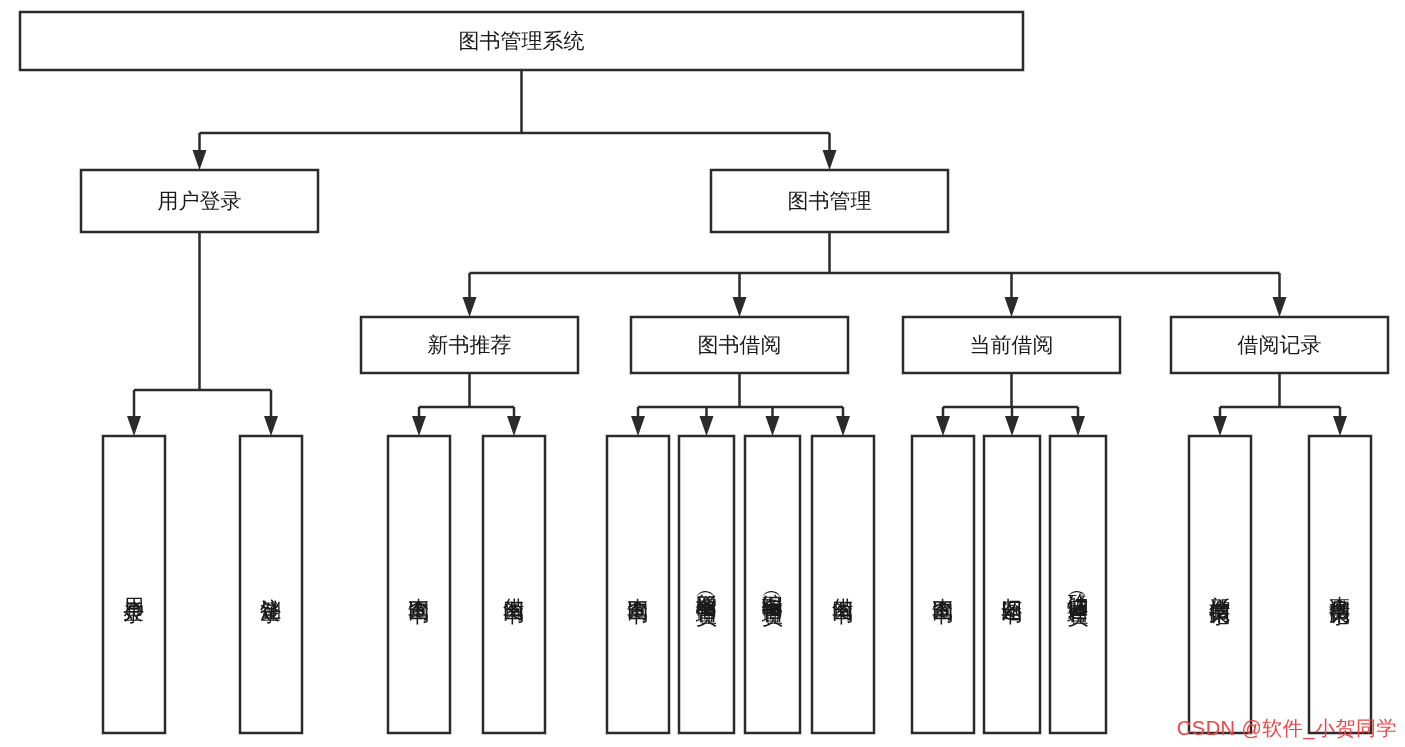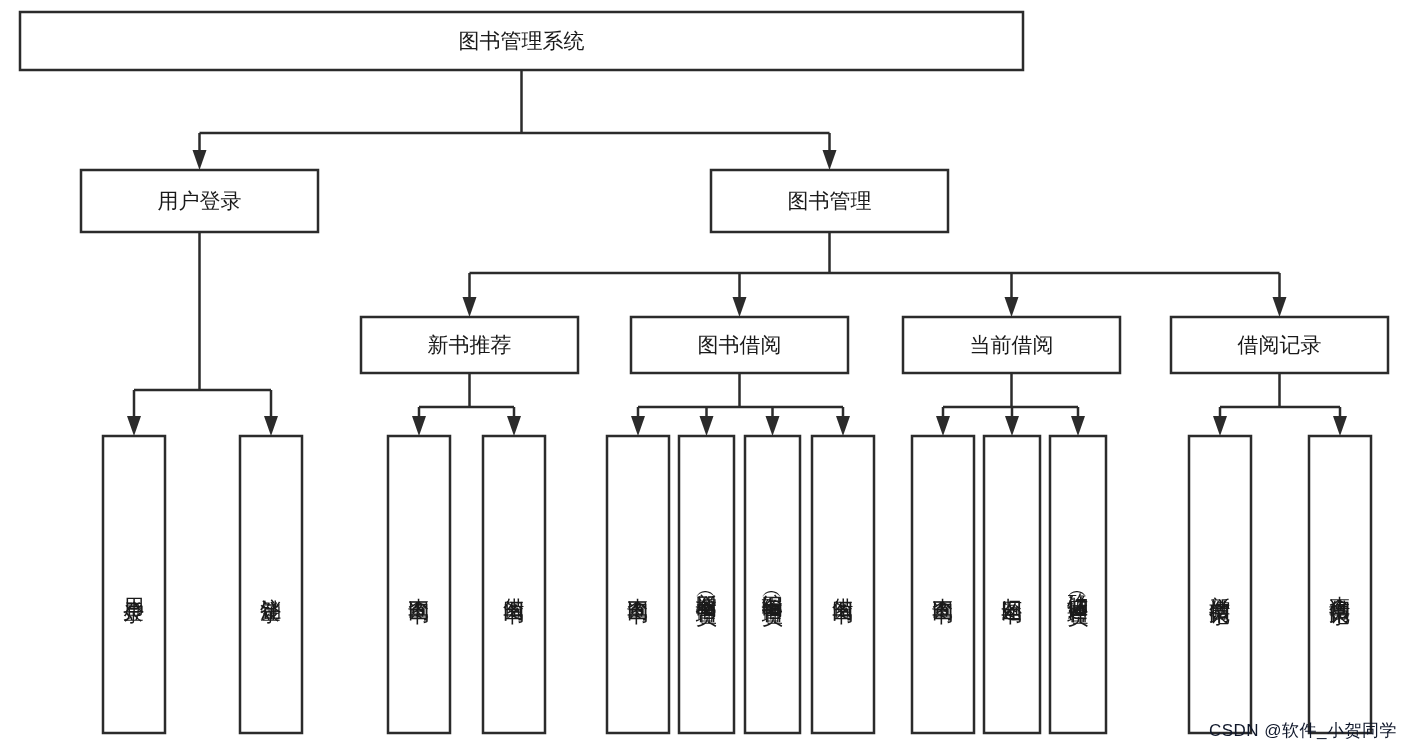--- a/index.html
+++ b/index.html
@@ -61,22 +61,22 @@
     align-items: center;
     justify-content: center;
     white-space: nowrap;
     pointer-events: none;
   }
   .watermark {
     position: absolute;
     right: 8px;
     bottom: 5px;
     font-family: "Liberation Sans", "DejaVu Sans", sans-serif;
-    font-size: 17px;
-    color: #0f172a;
+    font-size: 20px;
+    color: #ef4444;
     letter-spacing: 0.5px;
     white-space: nowrap;
   }
 </style>
 </head>
 <body>
 
 <div id="diagram-root">
   <svg id="flow" viewBox="0 0 1405 747" xmlns="http://www.w3.org/2000/svg">
     <g id="edges-layer">

